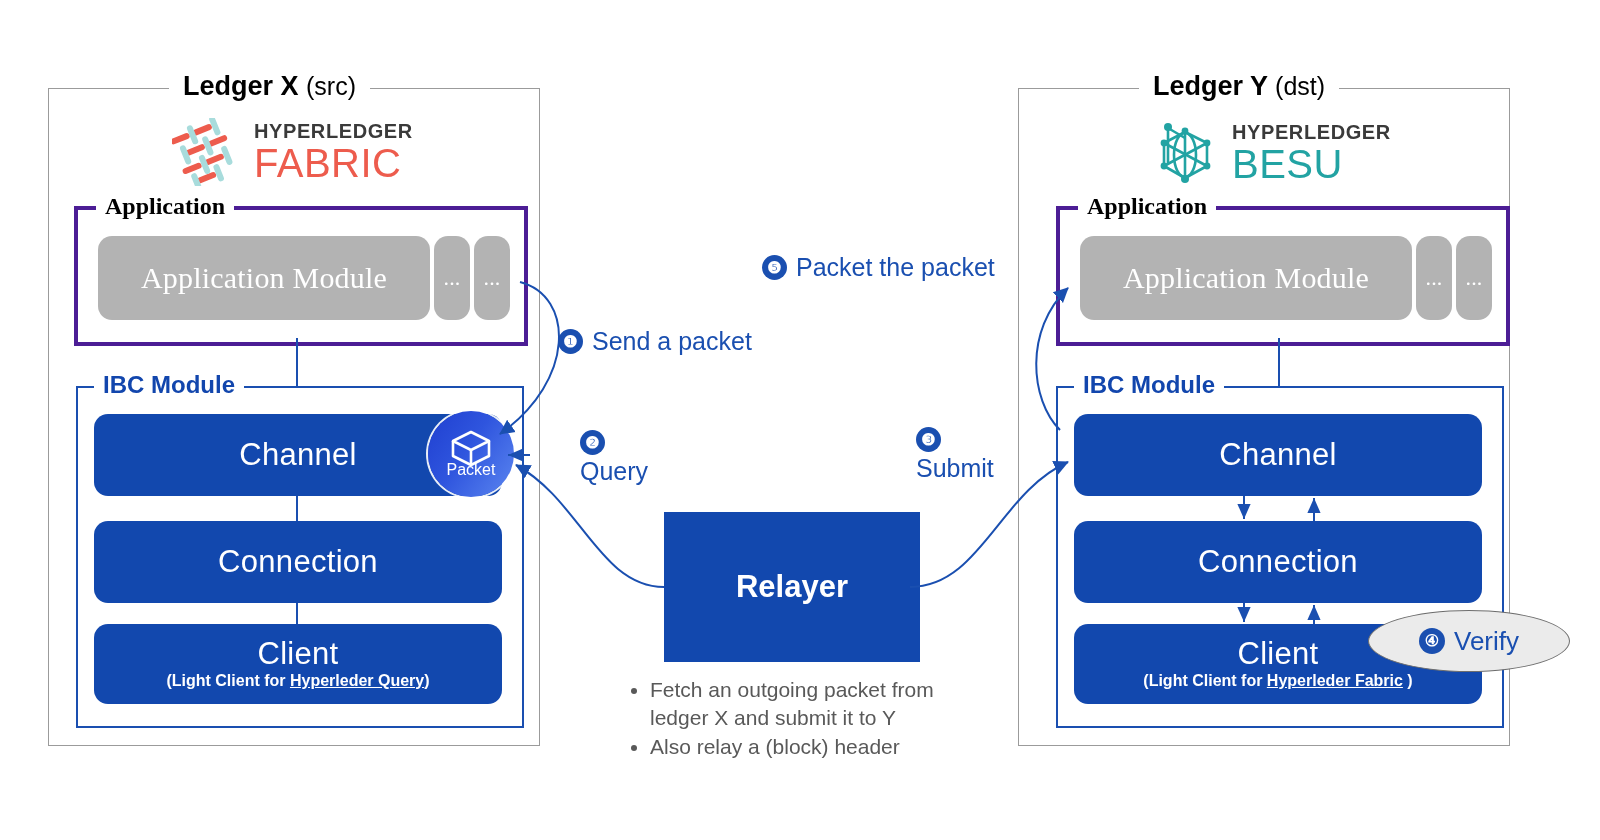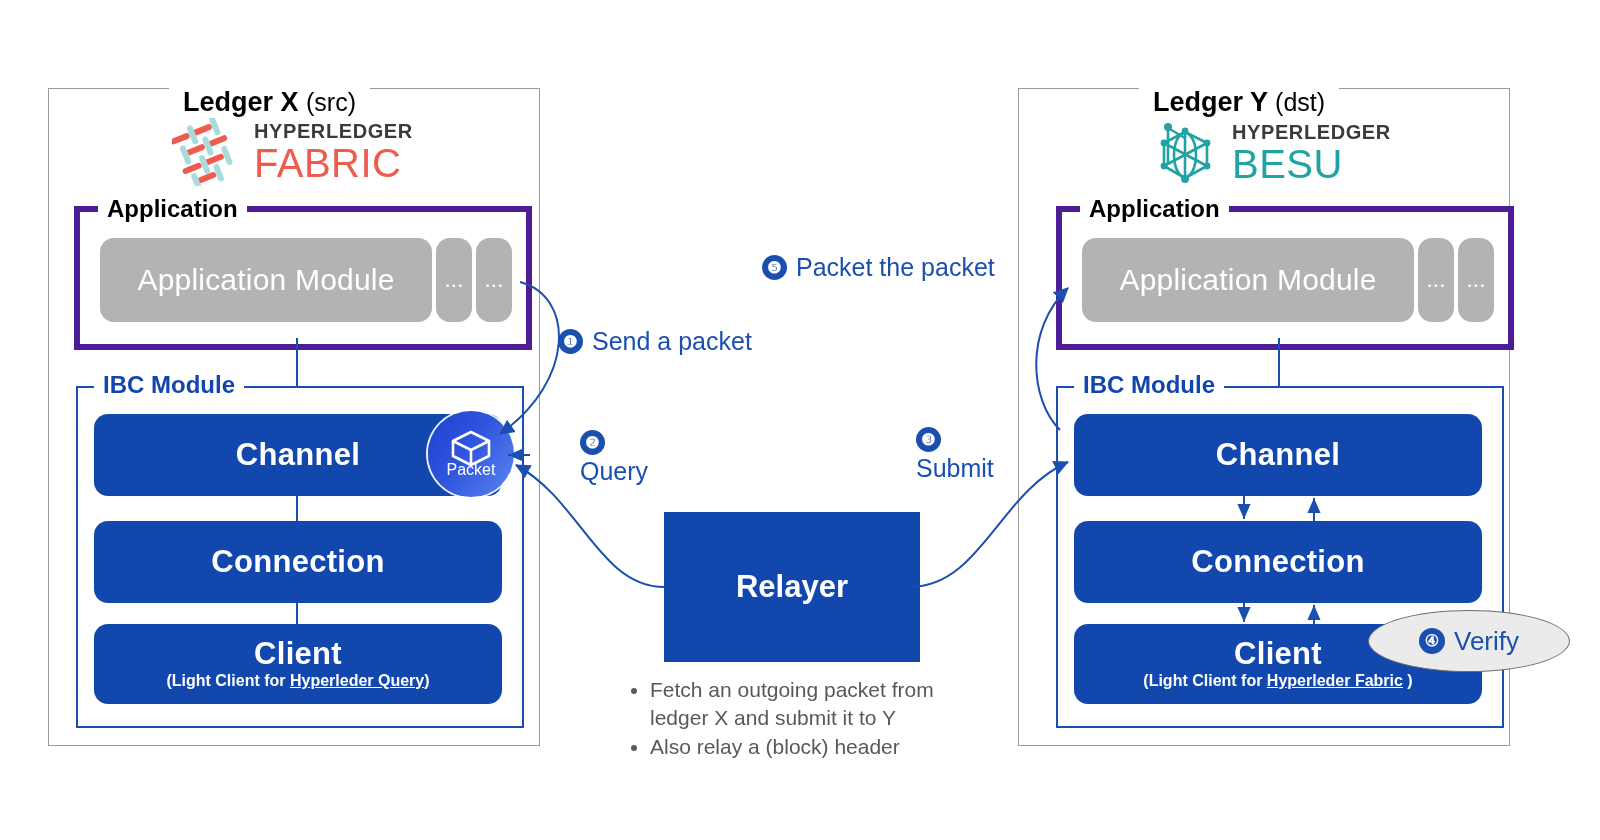--- a/index.html
+++ b/index.html
@@ -8,26 +8,26 @@
     font-family:"Liberation Sans", sans-serif;
     -webkit-font-smoothing:antialiased;
   }
   .canvas{position:absolute;inset:0;}
   svg.layer{position:absolute;left:0;top:0;width:1600px;height:840px;pointer-events:none;}
 
   
   .ledger{position:absolute;border:1.5px solid #9b9b9b;background:transparent;}
   .ledger-title{
     position:absolute;top:-18px;background:#ffffff;padding:0 14px;
-    font-size:27px;font-weight:bold;color:#000000;white-space:nowrap;margin-top:16px;
+    font-size:27px;font-weight:bold;color:#000000;white-space:nowrap;
   }
   .ledger-title .sub{font-weight:normal;font-size:25px;}
 
   
-  .appbox{position:absolute;border:6px solid #4c1d95;background:#ffffff;}
+  .appbox{position:absolute;border:4px solid #4c1d95;background:#ffffff;font-family:Liberation Serif, serif;}
   .appbox-title{
     position:absolute;top:-17px;left:18px;background:#ffffff;padding:0 9px;
     font-size:24px;font-weight:bold;color:#000000;white-space:nowrap;
   }
   .appmod-row{position:absolute;display:flex;align-items:stretch;gap:4px;}
   .appmod{
     background:#b3b3b3;border-radius:14px;display:flex;align-items:center;
     justify-content:center;color:#ffffff;font-size:30px;letter-spacing:.2px;
   }
   .appmod.small{width:36px;font-size:22px;align-items:center;}
@@ -35,21 +35,21 @@
   
   .ibcbox{position:absolute;border:2px solid #1a4fb0;background:transparent;}
   .ibcbox-title{
     position:absolute;top:-17px;left:16px;background:#ffffff;padding:0 9px;
     font-size:24px;font-weight:bold;color:#1246ad;white-space:nowrap;
   }
   .stackbox{
     position:absolute;background:#1248ae;border-radius:14px;color:#ffffff;
     display:flex;flex-direction:column;align-items:center;justify-content:center;
   }
-  .stackbox .big{font-size:31px;font-weight:bold;letter-spacing:.3px;line-height:1.05;}
+  .stackbox .big{font-size:31px;font-weight:normal;letter-spacing:.3px;line-height:1.05;}
   .stackbox .sub{font-size:16px;font-weight:bold;margin-top:2px;}
   .stackbox .sub u{text-decoration:underline;}
 
   
   .relayer{
     position:absolute;background:#1248ae;color:#ffffff;display:flex;
     align-items:center;justify-content:center;font-size:31px;font-weight:bold;
   }
   .bullets{position:absolute;color:#595959;font-size:21px;line-height:1.32;}
   .bullets ul{margin:0;padding-left:26px;}

